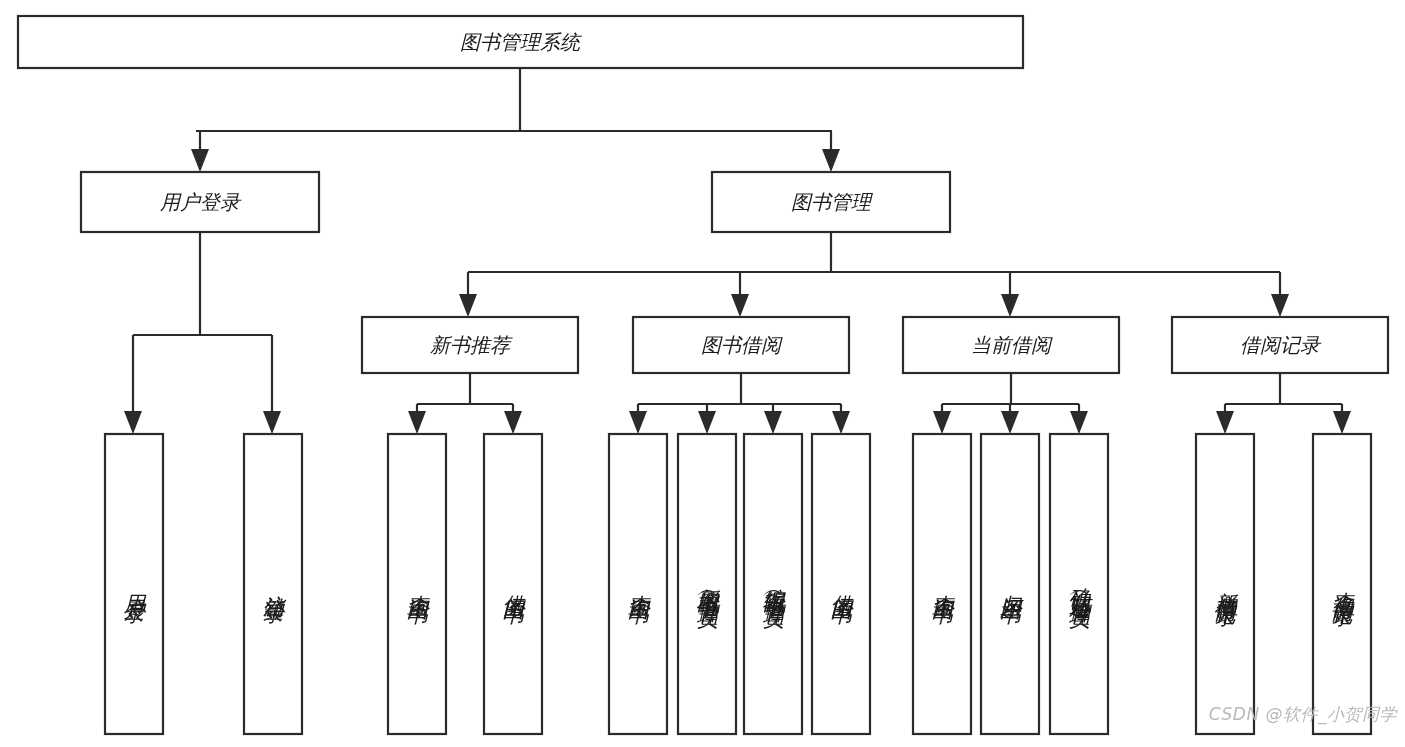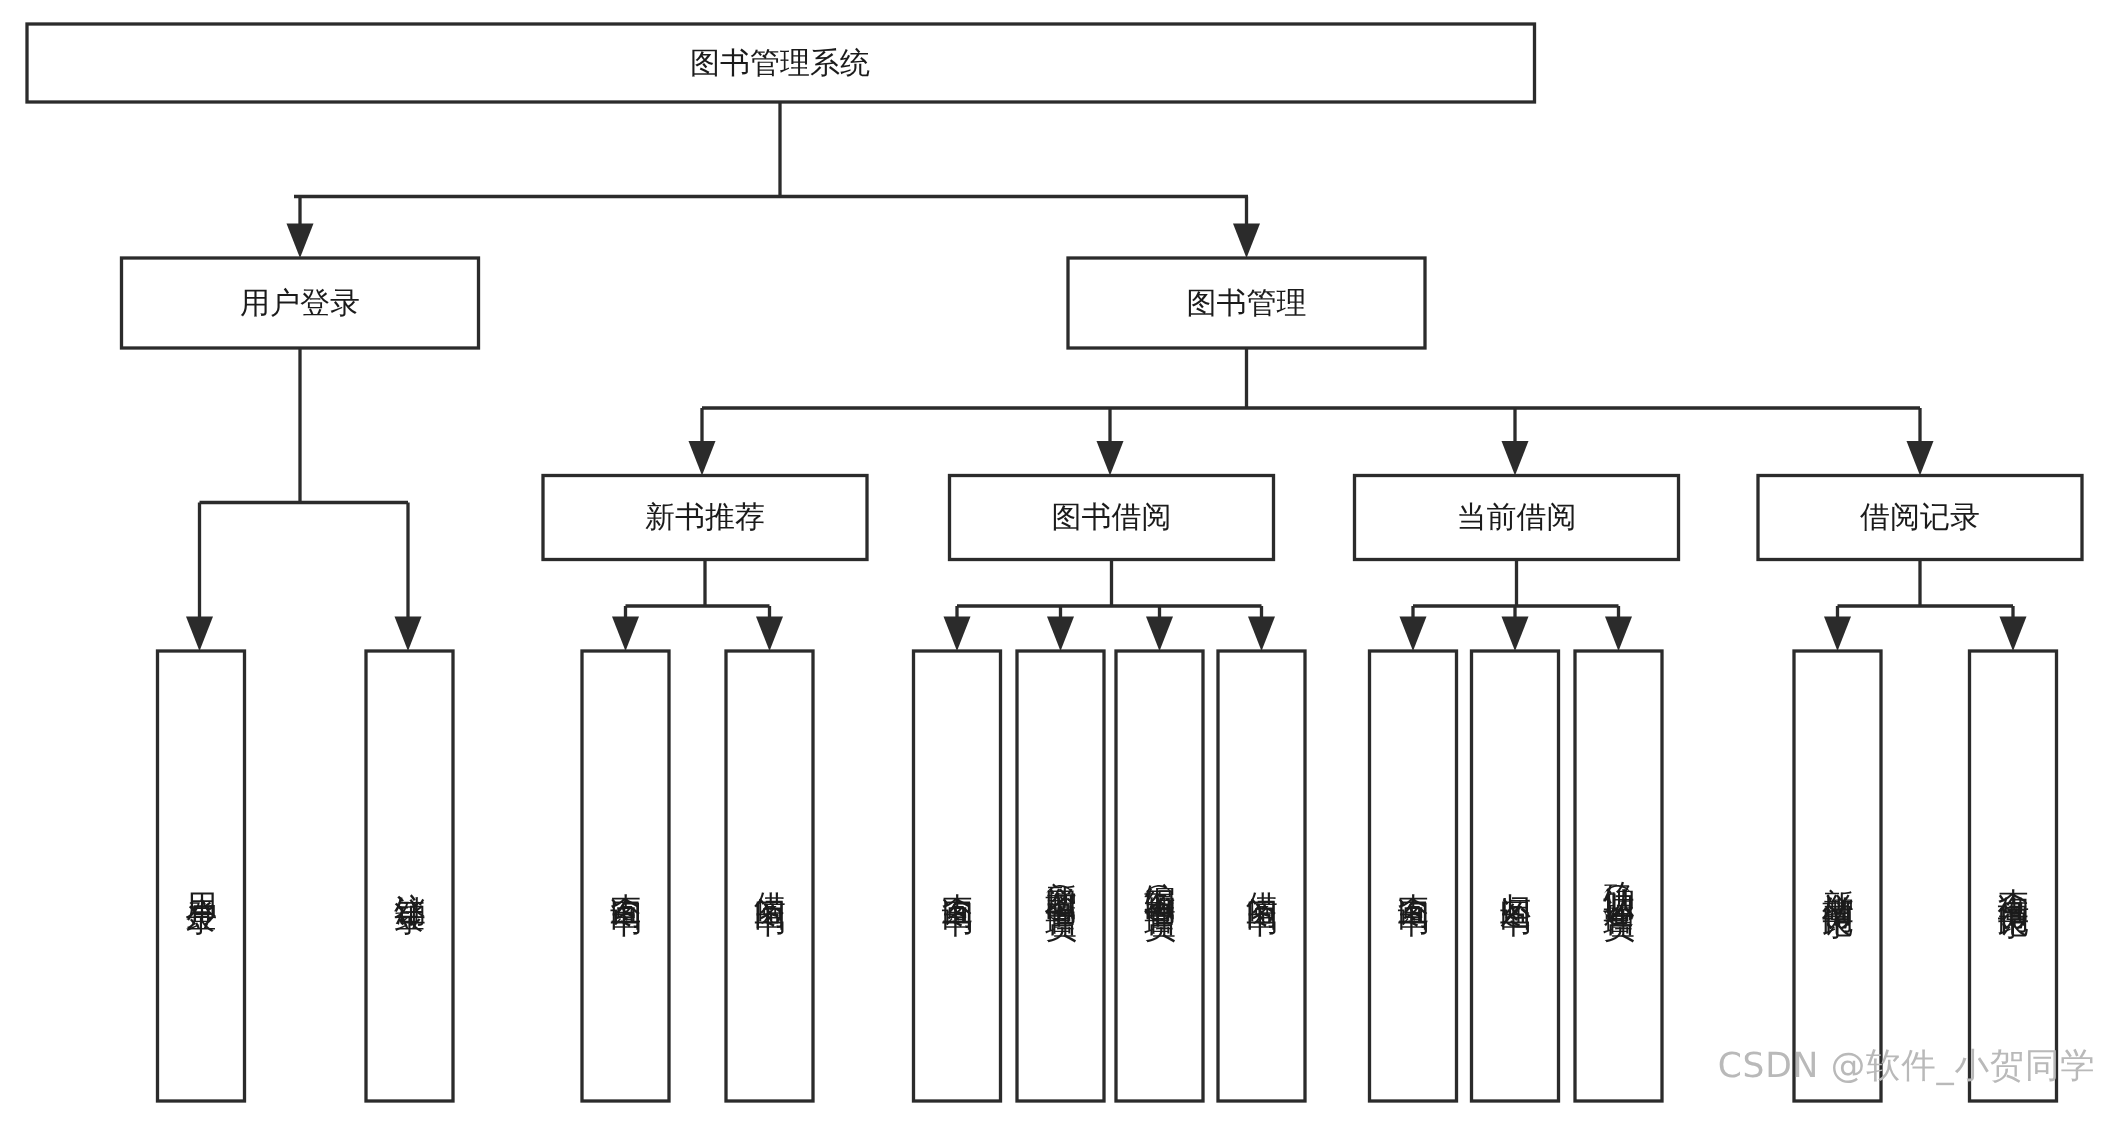--- a/index.html
+++ b/index.html
@@ -11,20 +11,21 @@
     width: 1405px;
     height: 747px;
     font-family: "DejaVu Sans", "Liberation Sans", sans-serif;
     overflow: hidden;
     position: relative;
   }
   #diagram-root {
     position: relative;
     width: 1405px;
     height: 732px;
+    font-style: italic;
   }
   svg#org-chart {
     position: absolute;
     top: 0;
     left: 0;
     width: 1405px;
     height: 747px;
     display: block;
   }
   .node-box {
@@ -64,21 +65,21 @@
     letter-spacing: 3px;
     color: #1b1b1b;
     white-space: nowrap;
     text-align: center;
   }
   .watermark {
     position: absolute;
     right: 8px;
     bottom: 6px;
     font-family: "DejaVu Sans", "Liberation Sans", sans-serif;
-    font-size: 23px;
+    font-size: 17px;
     color: #b9b9b9;
     white-space: nowrap;
     letter-spacing: 0.5px;
   }
 </style>
 </head>
 <body>
 
 <div id="diagram-root">
 

